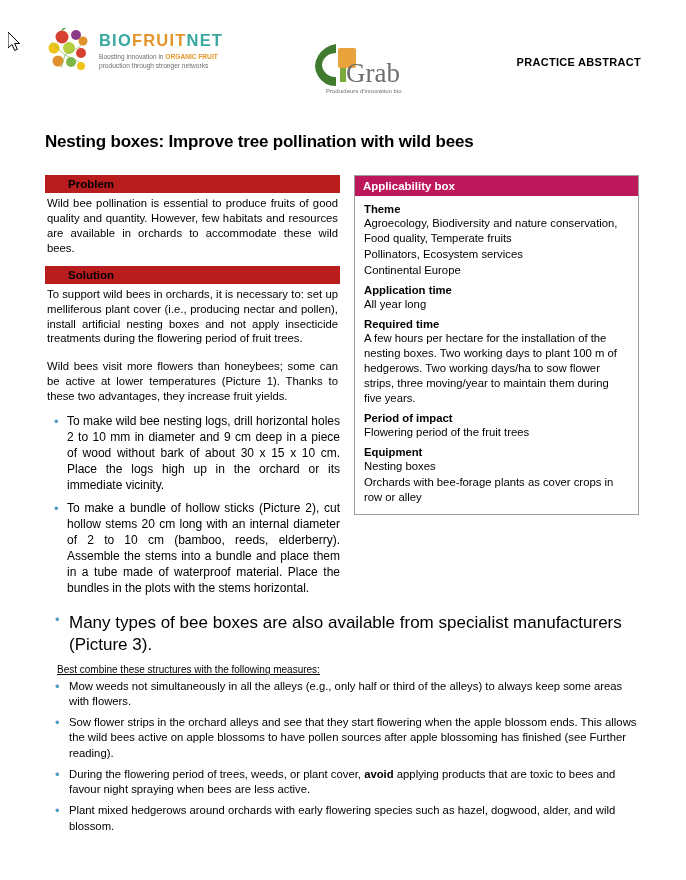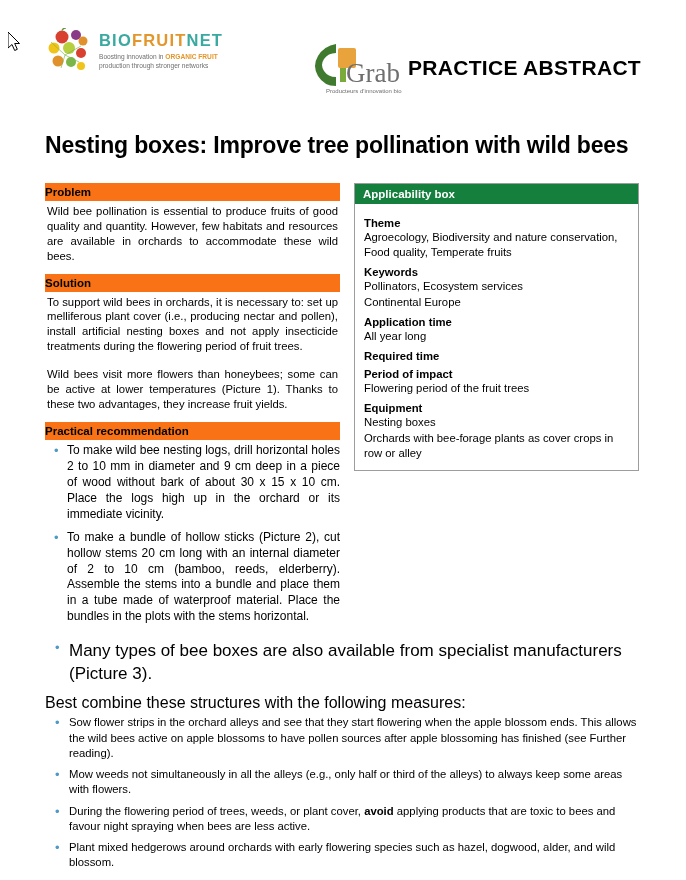--- a/index.html
+++ b/index.html
@@ -50,29 +50,29 @@
     position: absolute;
     left: 265px;
     top: 14px;
     width: 110px;
     height: 56px;
   }
   .practice-abstract {
     position: absolute;
     right: 0px;
     top: 28px;
-    font-size: 21px;
+    font-size: 11px;
     font-weight: bold;
     letter-spacing: 0.3px;
     color: #000;
   }
 
   
   h1.doc-title {
-    font-size: 23px;
+    font-size: 17px;
     line-height: 1.30;
     font-weight: bold;
     margin: 18px 0 0 0;
     letter-spacing: -0.2px;
   }
 
   
   .columns {
     display: flex;
     gap: 14px;
@@ -83,24 +83,24 @@
     width: 295px;
     flex: 0 0 295px;
   }
   .col-right {
     width: 285px;
     flex: 0 0 285px;
   }
 
   
   .sec-head {
-    background: #f97316;
+    background: #b91c1c;
     font-weight: bold;
     font-size: 11.5px;
-    padding: 3px 6px 3px 0;
+    padding: 3px 6px 3px 23px;
     color: #000;
   }
   .sec-body {
     font-size: 11.3px;
     line-height: 1.32;
     text-align: justify;
     padding: 3px 2px 0 2px;
     margin-bottom: 10px;
   }
   ul.bullets {
@@ -123,51 +123,52 @@
     top: -1px;
     font-size: 13px;
   }
 
   
   .appbox {
     border: 1px solid #9d9d9d;
     box-sizing: border-box;
   }
   .appbox-head {
-    background: #15803d;
+    background: #be185d;
     color: #ffffff;
     font-weight: bold;
     font-size: 11.5px;
     padding: 4px 8px;
   }
   .appbox-body {
     padding: 5px 9px 9px 9px;
   }
   .app-label {
     font-weight: bold;
     font-size: 11.3px;
     margin-top: 6px;
   }
   .app-label:first-child {
-    margin-top: 8px;
+    margin-top: 2px;
   }
   .app-value {
     font-size: 11.3px;
     line-height: 1.33;
     margin-top: 1px;
   }
 
   
   .bottom {
     margin-top: 8px;
   }
   .bottom .lead {
-    font-size: 16px;
+    font-size: 10px;
     line-height: 1.33;
-    margin: 6px 0 2px 0;
+    margin: 6px 0 2px 12px;
+    text-decoration: underline;
   }
   ul.bullets-wide {
     margin: 2px 0 0 0;
     padding-left: 24px;
     list-style: none;
   }
   ul.bullets-wide > li {
     font-size: 11.3px;
     line-height: 1.35;
     margin-bottom: 6px;
@@ -256,60 +257,59 @@
     <div class="col-left">
 
       <div class="sec-head">Problem</div>
       <div class="sec-body">Wild bee pollination is essential to produce fruits of good quality and quantity. However, few habitats and resources are available in orchards to accommodate these wild bees.</div>
 
       <div class="sec-head">Solution</div>
       <div class="sec-body">To support wild bees in orchards, it is necessary to: set up melliferous plant cover (i.e., producing nectar and pollen), install artificial nesting boxes and not apply insecticide treatments during the flowering period of fruit trees.</div>
 
       <div class="sec-body">Wild bees visit more flowers than honeybees; some can be active at lower temperatures (Picture 1). Thanks to these two advantages, they increase fruit yields.</div>
 
-      <div class="sec-head">Practical recommendation</div>
       <ul class="bullets">
         <li>To make wild bee nesting logs, drill horizontal holes 2 to 10 mm in diameter and 9 cm deep in a piece of wood without bark of about 30 x 15 x 10 cm. Place the logs high up in the orchard or its immediate vicinity.</li>
         <li>To make a bundle of hollow sticks (Picture 2), cut hollow stems 20 cm long with an internal diameter of 2 to 10 cm (bamboo, reeds, elderberry). Assemble the stems into a bundle and place them in a tube made of waterproof material. Place the bundles in the plots with the stems horizontal.</li>
       </ul>
     </div>
 
     <div class="col-right">
       <div class="appbox">
         <div class="appbox-head">Applicability box</div>
         <div class="appbox-body">
           <div class="app-label">Theme</div>
           <div class="app-value">Agroecology, Biodiversity and nature conservation, Food quality, Temperate fruits</div>
 
-          <div class="app-label">Keywords</div>
           <div class="app-value">Pollinators, Ecosystem services</div>
 
           <div class="app-value">Continental Europe</div>
 
           <div class="app-label">Application time</div>
           <div class="app-value">All year long</div>
 
           <div class="app-label">Required time</div>
+          <div class="app-value">A few hours per hectare for the installation of the nesting boxes. Two working days to plant 100 m of hedgerows. Two working days/ha to sow flower strips, three moving/year to maintain them during five years.</div>
 
           <div class="app-label">Period of impact</div>
           <div class="app-value">Flowering period of the fruit trees</div>
 
           <div class="app-label">Equipment</div>
           <div class="app-value">Nesting boxes</div>
 
           <div class="app-value">Orchards with bee-forage plants as cover crops in row or alley</div>
         </div>
       </div>
     </div>
   </div>
 
   <div class="bottom">
     <div class="single-wide-bullet">Many types of bee boxes are also available from specialist manufacturers (Picture 3).</div>
     <div class="lead">Best combine these structures with the following measures:</div>
     <ul class="bullets-wide">
+      <li> Mow weeds not simultaneously in all the alleys (e.g., only half or third of the alleys) to always keep some areas with flowers.</li>
       <li>Sow flower strips in the orchard alleys and see that they start flowering when the apple blossom ends. This allows the wild bees active on apple blossoms to have pollen sources after apple blossoming has finished (see Further reading).</li>
-      <li> Mow weeds not simultaneously in all the alleys (e.g., only half or third of the alleys) to always keep some areas with flowers.</li>
       <li><span>During the flowering period of trees, weeds, or plant cover, </span><b class="inline-bold">avoid</b><span> applying products that are toxic to bees and favour night spraying when bees are less active.</span></li>
       <li>Plant mixed hedgerows around orchards with early flowering species such as hazel, dogwood, alder, and wild blossom.</li>
     </ul>
   </div>
 
 </div>
 
 </body></html>

